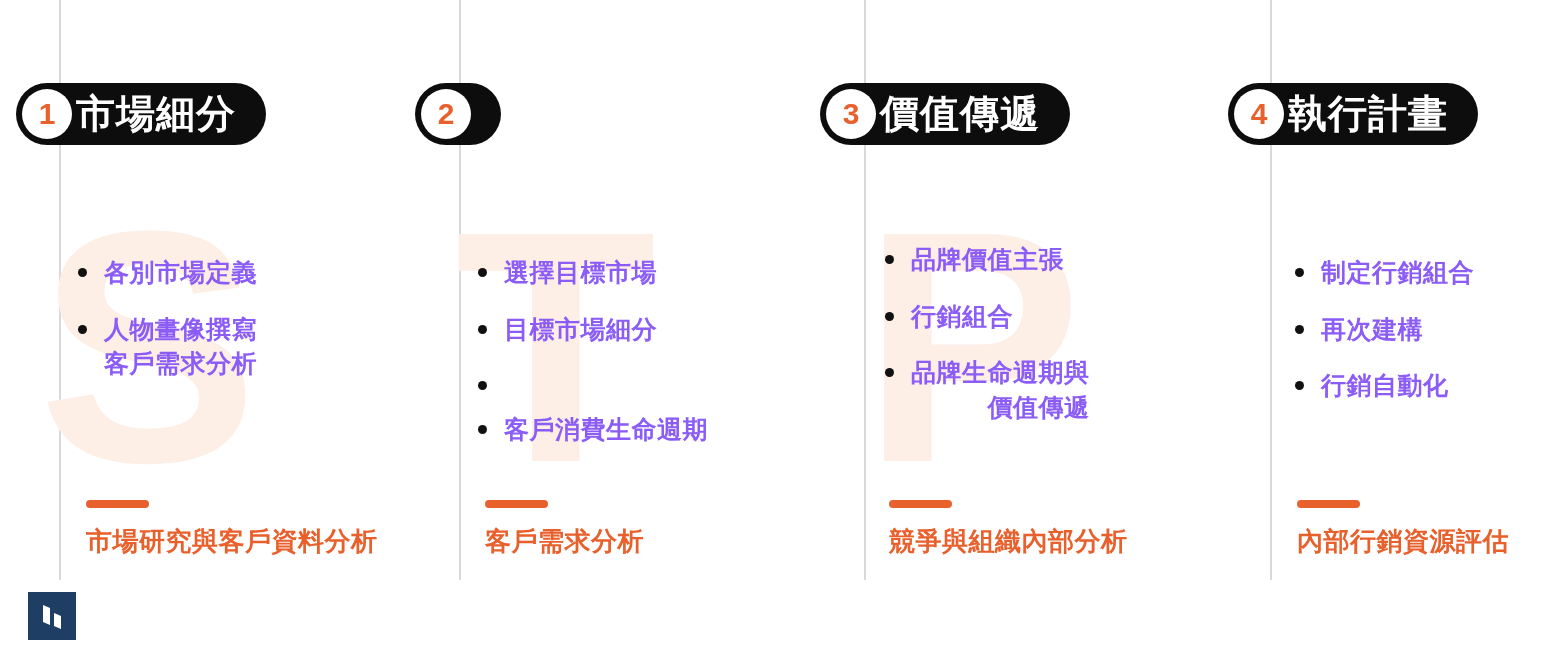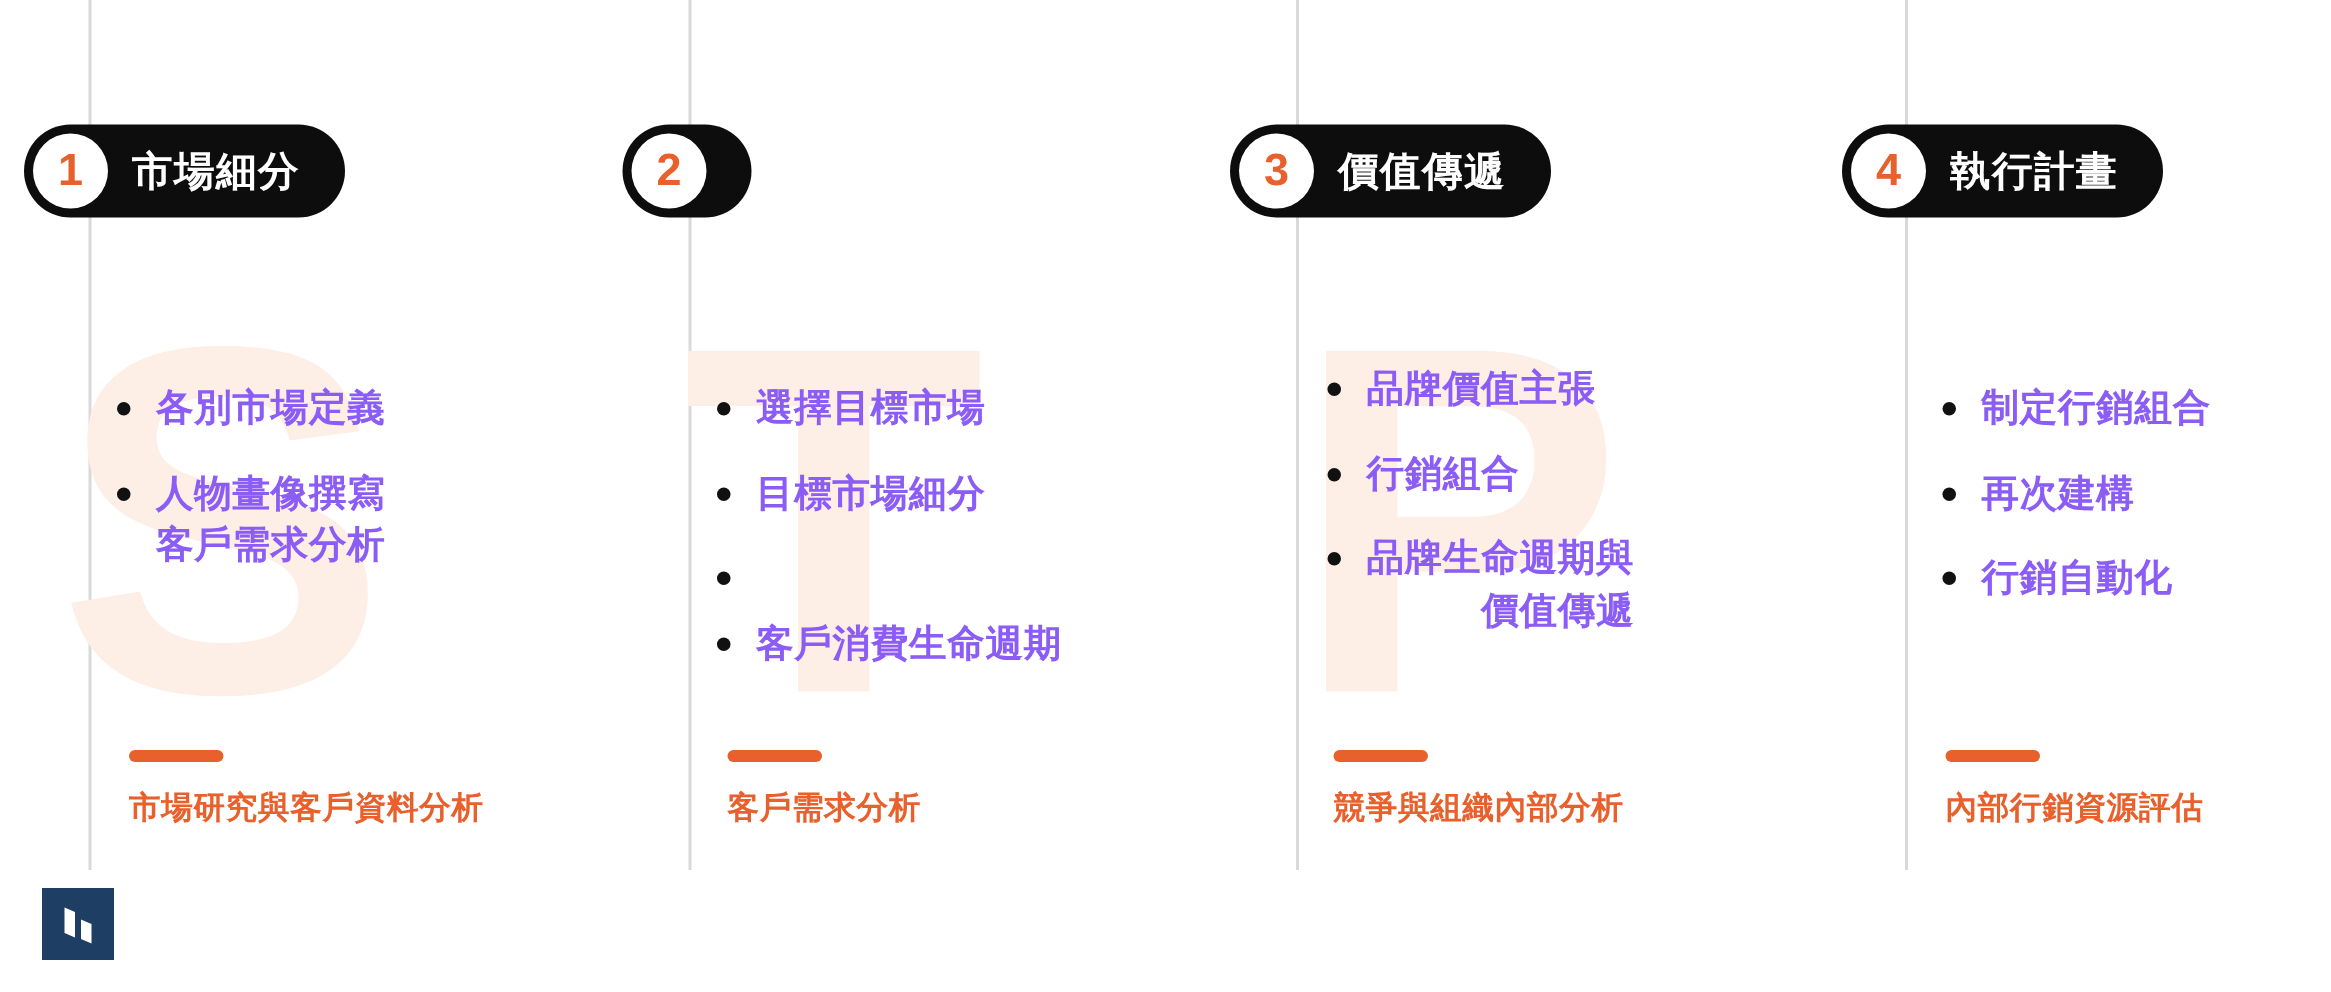--- a/index.html
+++ b/index.html
@@ -63,23 +63,23 @@
     font-size: 30px;
     font-weight: 700;
     display: flex;
     align-items: center;
     justify-content: center;
     flex: 0 0 auto;
     line-height: 1;
   }
   .pill-title {
     color: #ffffff;
-    font-size: 27px;
-    font-weight: 700;
-    margin-left: 16px;
+    font-size: 39px;
+    font-weight: 700;
+    margin-left: 4px;
     white-space: nowrap;
     letter-spacing: 1px;
   }
 
   
   .bullets {
     position: absolute;
     z-index: 4;
     margin: 0;
     padding: 0;
@@ -115,21 +115,21 @@
     z-index: 4;
   }
   .footer-rule {
     width: 63px;
     height: 8px;
     border-radius: 4px;
     background: #e8602c;
     margin-bottom: 16px;
   }
   .footer-label {
-    font-size: 21px;
+    font-size: 26px;
     font-weight: 700;
     color: #e8602c;
     white-space: nowrap;
     letter-spacing: 0.5px;
   }
 
   
   .logo {
     position: absolute;
     left: 28px;

